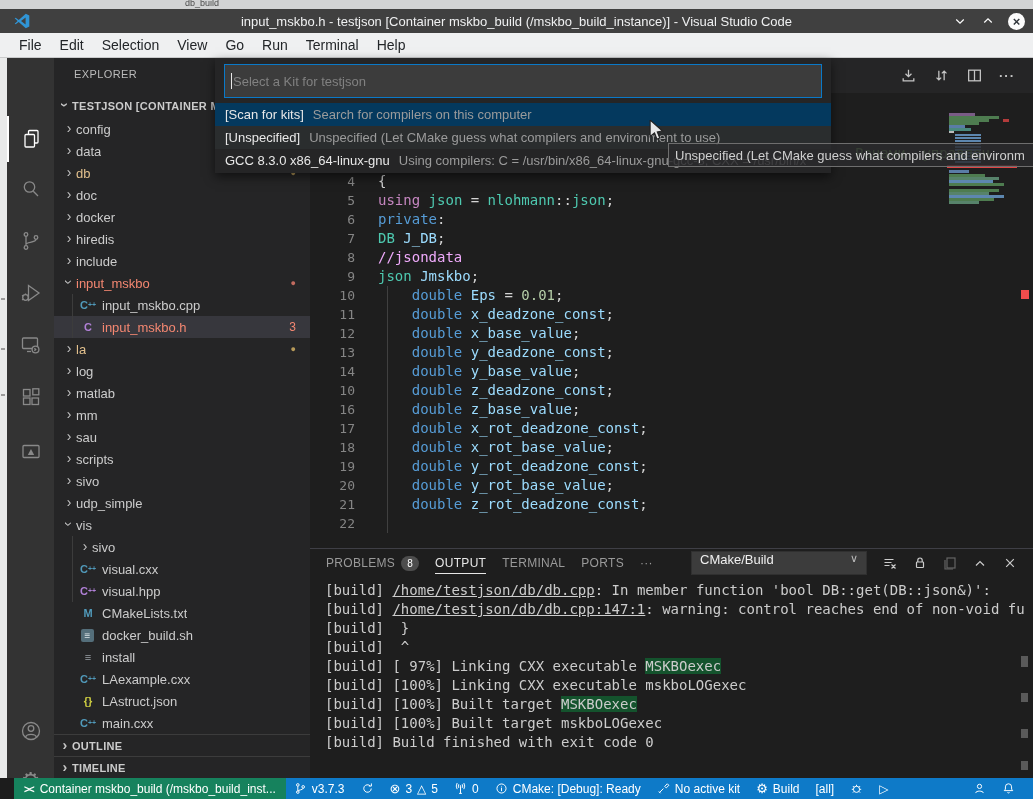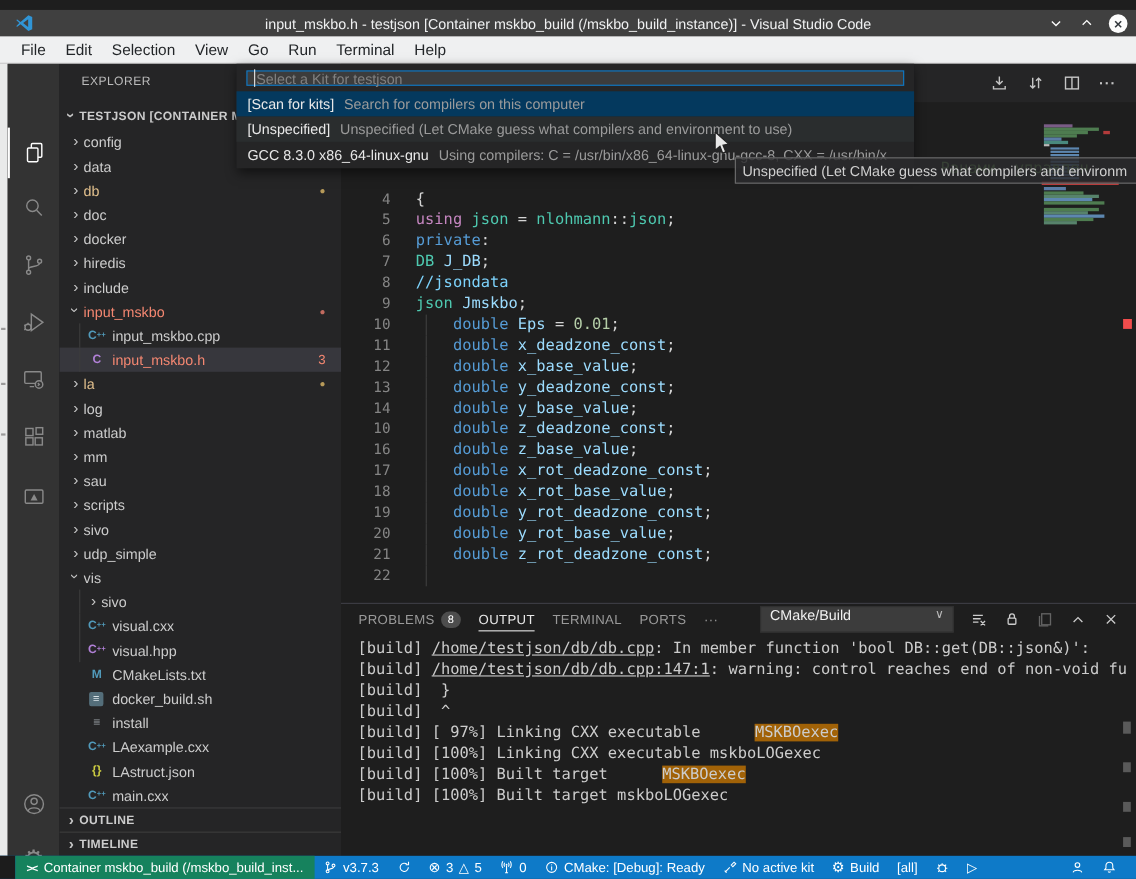--- a/index.html
+++ b/index.html
@@ -56,68 +56,71 @@
   .ed-top{position:absolute;left:0;top:0;width:723px;height:35px;background:#252526;}
   #edactions{position:absolute;right:16px;top:7px;display:flex;gap:13px;align-items:center;color:#c5c5c5;}
   #edactions .ea{width:20px;height:20px;display:flex;align-items:center;justify-content:center;}
   #edactions .more{font-weight:bold;letter-spacing:1px;font-size:13px;}
   #code{position:absolute;left:0;top:114px;right:0;font-family:"DejaVu Sans Mono",monospace;font-size:14px;line-height:19px;}
   .cl{position:relative;display:flex;white-space:pre;height:19px;}
   .ln{flex:0 0 45px;text-align:right;color:#858585;font-size:13px;}
   .ct{padding-left:23px;}
   .cl .iguide{position:absolute;left:77px;top:0;bottom:0;width:1px;background:#404040;}
   .tk-pun{color:#d4d4d4}.tk-ctrl{color:#c586c0}.tk-kw{color:#569cd6}.tk-type{color:#4ec9b0}
-  .tk-var{color:#9cdcfe}.tk-num{color:#b5cea8}.tk-cmt{color:#7dd3fc}
+  .tk-var{color:#9cdcfe}.tk-num{color:#b5cea8}.tk-cmt{color:#f0abfc}
   #minimap{position:absolute;left:637px;top:55px;width:70px;height:160px;}
   .mm-r{position:absolute;}
   #ruler{position:absolute;left:707px;top:0;width:16px;height:490px;}
   #ruler .redmark{position:absolute;left:4px;top:232px;width:8px;height:9px;background:#f14c4c;}
   #bleed{position:absolute;left:545px;top:87px;color:#6a9955;font-size:14px;z-index:20;white-space:pre;}
   
   #panel{position:absolute;left:310px;top:490px;width:723px;height:230px;background:#1e1e1e;border-top:1px solid #3f3f46;box-sizing:border-box;}
   .p-tabs{position:absolute;left:0;top:0;right:0;height:28px;display:flex;align-items:center;padding-left:16px;}
   .ptab{font-size:12px;color:#9a9a9a;margin-right:16px;letter-spacing:.3px;display:flex;align-items:center;gap:6px;}
   .ptab.active{color:#e7e7e7;border-bottom:1px solid #e7e7e7;padding-bottom:3px;margin-top:3px;}
   .pbadge{background:#4d4d4d;color:#fff;border-radius:8px;font-size:10px;min-width:10px;height:15px;padding:0 4px;display:flex;align-items:center;justify-content:center;}
   .psel{margin-left:auto;width:158px;height:22px;background:#3c3c3c;border:1px solid #303030;color:#f0f0f0;font-size:13px;display:flex;align-items:flex-start;padding:0 8px;justify-content:space-between;}
   .psel .selchev{color:#bbb;font-size:11px;}
   #picons{display:flex;align-items:center;gap:12px;margin:0 14px 0 14px;color:#cccccc;}
   #picons .pi{width:18px;height:18px;display:flex;align-items:center;justify-content:center;}
   #picons .dim{opacity:.4;}
   #output{position:absolute;left:15px;top:32px;right:0;font-family:"DejaVu Sans Mono",monospace;font-size:14px;line-height:19px;color:#cccccc;}
   .ol{white-space:pre;height:19px;}
   .ol .l{text-decoration:underline;}
-  .ol .h{background:#a16207;margin-left:41px;}
+  .ol .h{background:#14532d;}
   .sbm{position:absolute;width:7px;background:#5a5a5a;left:711px;}
   
   #statusbar{position:absolute;left:0;top:778px;width:1033px;height:21px;background:#0e7ac8;display:flex;align-items:stretch;color:#fff;font-size:12px;}
   #statusbar .notch{width:14px;background:#1c1c1c;}
   .sbitem{display:flex;align-items:center;gap:5px;padding:0 8px;white-space:nowrap;}
   .sbitem .g{line-height:1;}
   #sb-remote{background:#16825d;padding:0 10px;display:flex;align-items:center;gap:6px;}
   #sb-right{margin-left:auto;display:flex;align-items:center;padding-right:10px;}
   
   #quickpick{position:absolute;left:215px;top:58px;width:616px;background:#252526;z-index:40;box-shadow:0 4px 10px rgba(0,0,0,.55);padding-bottom:1px;}
-  .qp-input{margin:6px 9px 5px 9px;height:14px;background:#3c3c3c;border:1px solid #0a79c8;box-sizing:border-box;display:flex;align-items:center;padding-left:6px;}
+  .qp-input{margin:6px 9px 5px 9px;height:34px;background:#3c3c3c;border:1px solid #0a79c8;box-sizing:border-box;display:flex;align-items:center;padding-left:6px;}
   .qp-input .caret{width:1px;height:16px;background:#e8e8e8;margin-right:1px;}
   .qp-input .ph{color:#818181;font-size:13px;}
   .qrow{height:23px;display:flex;align-items:center;padding:0 10px;white-space:nowrap;overflow:hidden;}
   .qrow.focused{background:#04395e;}
   .qrow.hover{background:#2a2d2e;}
   .qlabel{color:#e8e8e8;font-size:13px;}
   .qdesc{color:#9b9b9b;font-size:13px;margin-left:9px;}
   
   #tooltip{position:absolute;left:668px;top:143px;width:370px;height:24px;box-sizing:border-box;background:rgba(43,43,45,0.82);border:1px solid #6e6e6e;color:#cfcfcf;font-size:13px;display:flex;align-items:center;padding:0 6px;z-index:50;overflow:hidden;white-space:nowrap;}
   #cursor{position:absolute;left:648px;top:120px;z-index:60;}
 </style>
 </head>
 <body>
 
 <div class="screen">
 
+  <div id="topstrip">
+    <span>db_build</span>
+  </div>
 
   <div id="titlebar">
     <span class="logo">
       <svg width="16" height="16" viewBox="0 0 16 16">
           <path fill="#3095d6" d="M11.8 0.8 L4.7 7 L1.7 4.7 L0.7 5.2 L3.6 8 L0.7 10.8 L1.7 11.3 L4.7 9 L11.8 15.2 L15.3 13.6 V2.4 Z M11.6 4.4 V11.6 L7 8 Z"></path>
         </svg>
     </span>
     <span class="title">input_mskbo.h - testjson [Container mskbo_build (/mskbo_build_instance)] - Visual Studio Code</span>
     <span class="controls">
       <span class="wc">
@@ -506,20 +509,21 @@
         </div>
       <div id="output">
           <div class="ol"><span>[build] </span><span class="l">/home/testjson/db/db.cpp</span><span>: In member function 'bool DB::get(DB::json&amp;)':</span></div>
           <div class="ol"><span>[build] </span><span class="l">/home/testjson/db/db.cpp:147:1</span><span>: warning: control reaches end of non-void fu</span></div>
           <div class="ol"><span>[build]  }</span></div>
           <div class="ol"><span>[build]  ^</span></div>
           <div class="ol"><span>[build] [ 97%] Linking CXX executable </span><span class="h">MSKBOexec</span></div>
           <div class="ol"><span>[build] [100%] Linking CXX executable mskboLOGexec</span></div>
           <div class="ol"><span>[build] [100%] Built target </span><span class="h">MSKBOexec</span></div>
           <div class="ol"><span>[build] [100%] Built target mskboLOGexec</span></div>
+          <div class="ol"><span>[build] Build finished with exit code 0</span></div>
         </div>
       <div class="sbm" style="top:107px;height:11px"></div>
       <div class="sbm" style="top:144px;height:9px"></div>
       <div class="sbm" style="top:180px;height:9px"></div>
       <div class="sbm" style="top:212px;height:9px"></div>
     </div>
   </div>
 
   <div id="statusbar">
       <div class="notch"></div>

